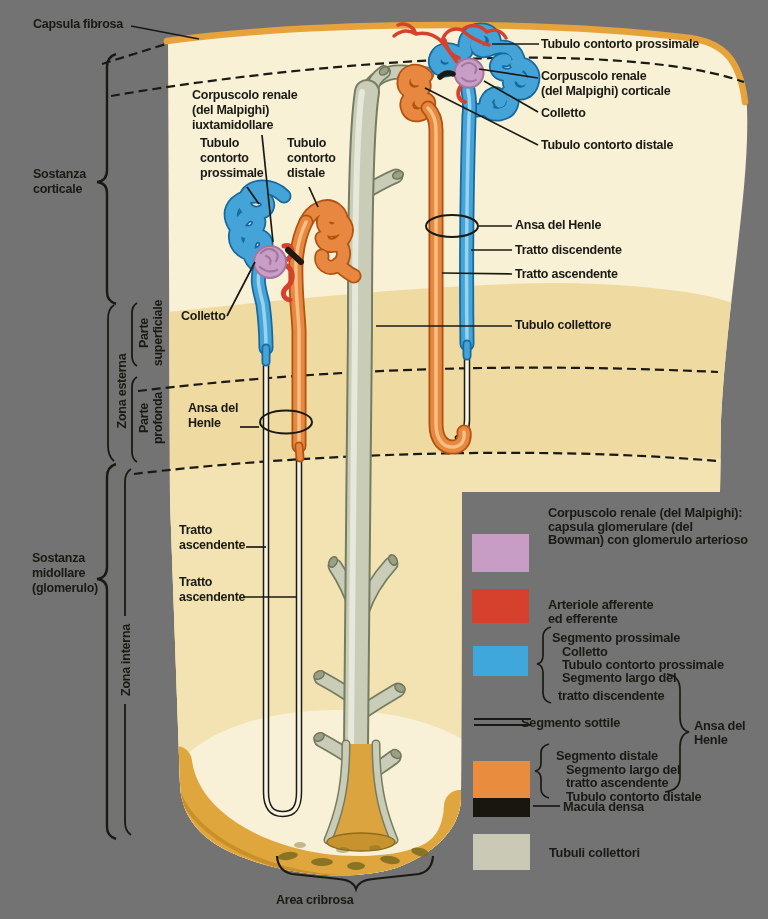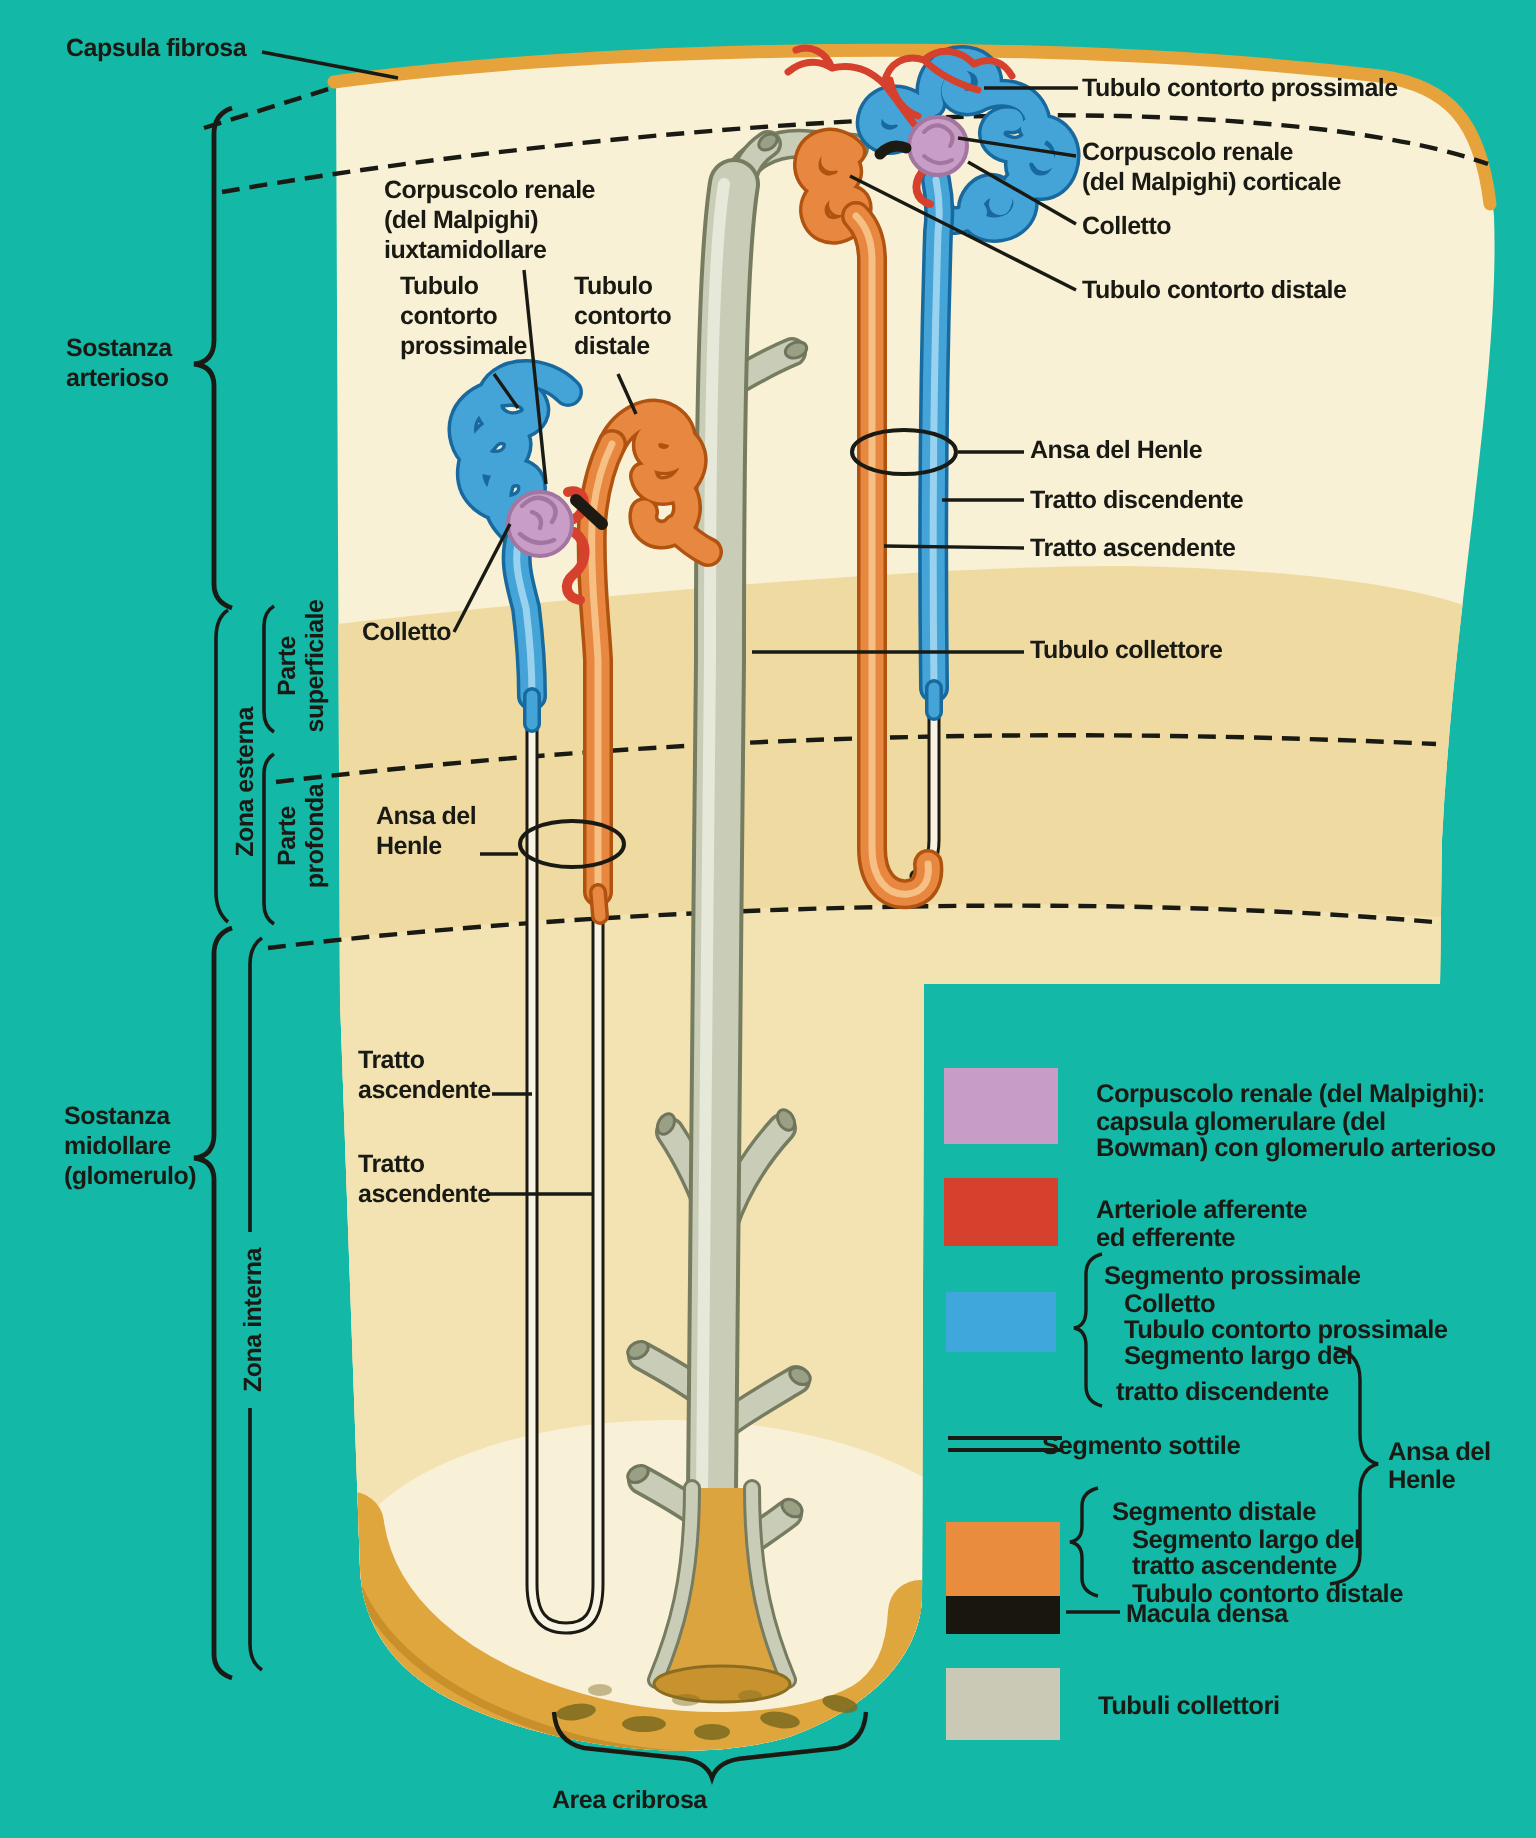--- a/index.html
+++ b/index.html
@@ -1,16 +1,16 @@
 <!DOCTYPE html>
 <html style="--c-blue: #44a4d8; --c-blue_dark: #17699e; --c-blue_light: #a8daf3; --c-orange: #e8873f; --c-orange_dark: #b05311; --c-orange_light: #f8c98f; --c-pink: #c89dc6; --c-pink_dark: #a276a0; --c-red: #d5412d; --c-gray_tube: #c9cdb8; --c-gray_dark: #767c60; --c-gray_light: #e9ebdd; --c-black: #1c1a12; --c-cream: #f9f1d6; --c-tan: #efdba2; --c-tan_inner: #f3e3b3; --c-papilla_light: #f8f1da; --c-capsule_orange: #e7a33b; --c-band_gold: #e0a63e; --c-band_edge: #c98f2a; --c-band_light: #edc66e; --c-funnel_amber: #dca43f; --c-dot_olive: #7c6c20; --c-legend_pink: #c79dc6; --c-legend_red: #d5412d; --c-legend_blue: #3fa7db; --c-legend_orange: #e98c3e; --c-legend_black: #18160e; --c-legend_gray: #c9c9b6; --c-text: #1a1a14;"><head>
 <meta charset="utf-8">
 <style>
   html,body{margin:0;padding:0;background:#fff;}
-  .stage{position:relative;width:768px;height:919px;background:#14b8a6;
+  .stage{position:relative;width:768px;height:919px;background:#737373;
          font-family:"Liberation Sans",sans-serif;overflow:hidden;}
   .stage svg{position:absolute;left:0;top:0;}
   .lbl{position:absolute;color:var(--c-text);font-weight:700;font-size:12.5px;
        line-height:15px;letter-spacing:-0.25px;white-space:nowrap;}
   .leg{font-size:12.8px;line-height:13.5px;}
   .rot{transform:translate(-50%,-50%) rotate(-90deg);text-align:center;line-height:13.5px;}
   .ctr{text-align:left;}
   .swatch{position:absolute;}
   
   .noF{fill:none;stroke-linecap:round;stroke-linejoin:round;}
@@ -245,21 +245,21 @@
 </div>
 
 <div class="lbl" style="left:287px;top:136px">
   <div>Tubulo</div>
   <div>contorto</div>
   <div>distale</div>
 </div>
 
 <div class="lbl" style="left:33px;top:167px">
   <div>Sostanza</div>
-  <div>arterioso</div>
+  <div>corticale</div>
 </div>
 
 <div class="lbl" style="left:181px;top:309px">Colletto</div>
 
 <div class="lbl rot" style="left:123px;top:391px">Zona esterna</div>
 
 <div class="lbl rot" style="left:151px;top:333px">
   <div>Parte</div>
   <div>superficiale</div>
 </div>
@@ -308,21 +308,21 @@
 <div class="lbl" style="left:515px;top:243px">Tratto discendente</div>
 
 <div class="lbl" style="left:515px;top:267px">Tratto ascendente</div>
 
 <div class="lbl" style="left:515px;top:318px">Tubulo collettore</div>
 
 <div class="lbl ctr" style="left:276px;top:893px;width:160px">Area cribrosa</div>
 
 <div>
   <div class="swatch" style="left:472px;top:534px;width:57px;height:38px;background:var(--c-legend_pink)"></div>
-  <div class="lbl leg" style="left:548px;top:540px">
+  <div class="lbl leg" style="left:548px;top:506px">
     <div>Corpuscolo renale (del Malpighi):</div>
     <div>capsula glomerulare (del</div>
     <div>Bowman) con glomerulo arterioso</div>
   </div>
 
   <div class="swatch" style="left:472px;top:589px;width:57px;height:34px;background:var(--c-legend_red)"></div>
   <div class="lbl leg" style="left:548px;top:598px">
     <div>Arteriole afferente</div>
     <div>ed efferente</div>
   </div>

